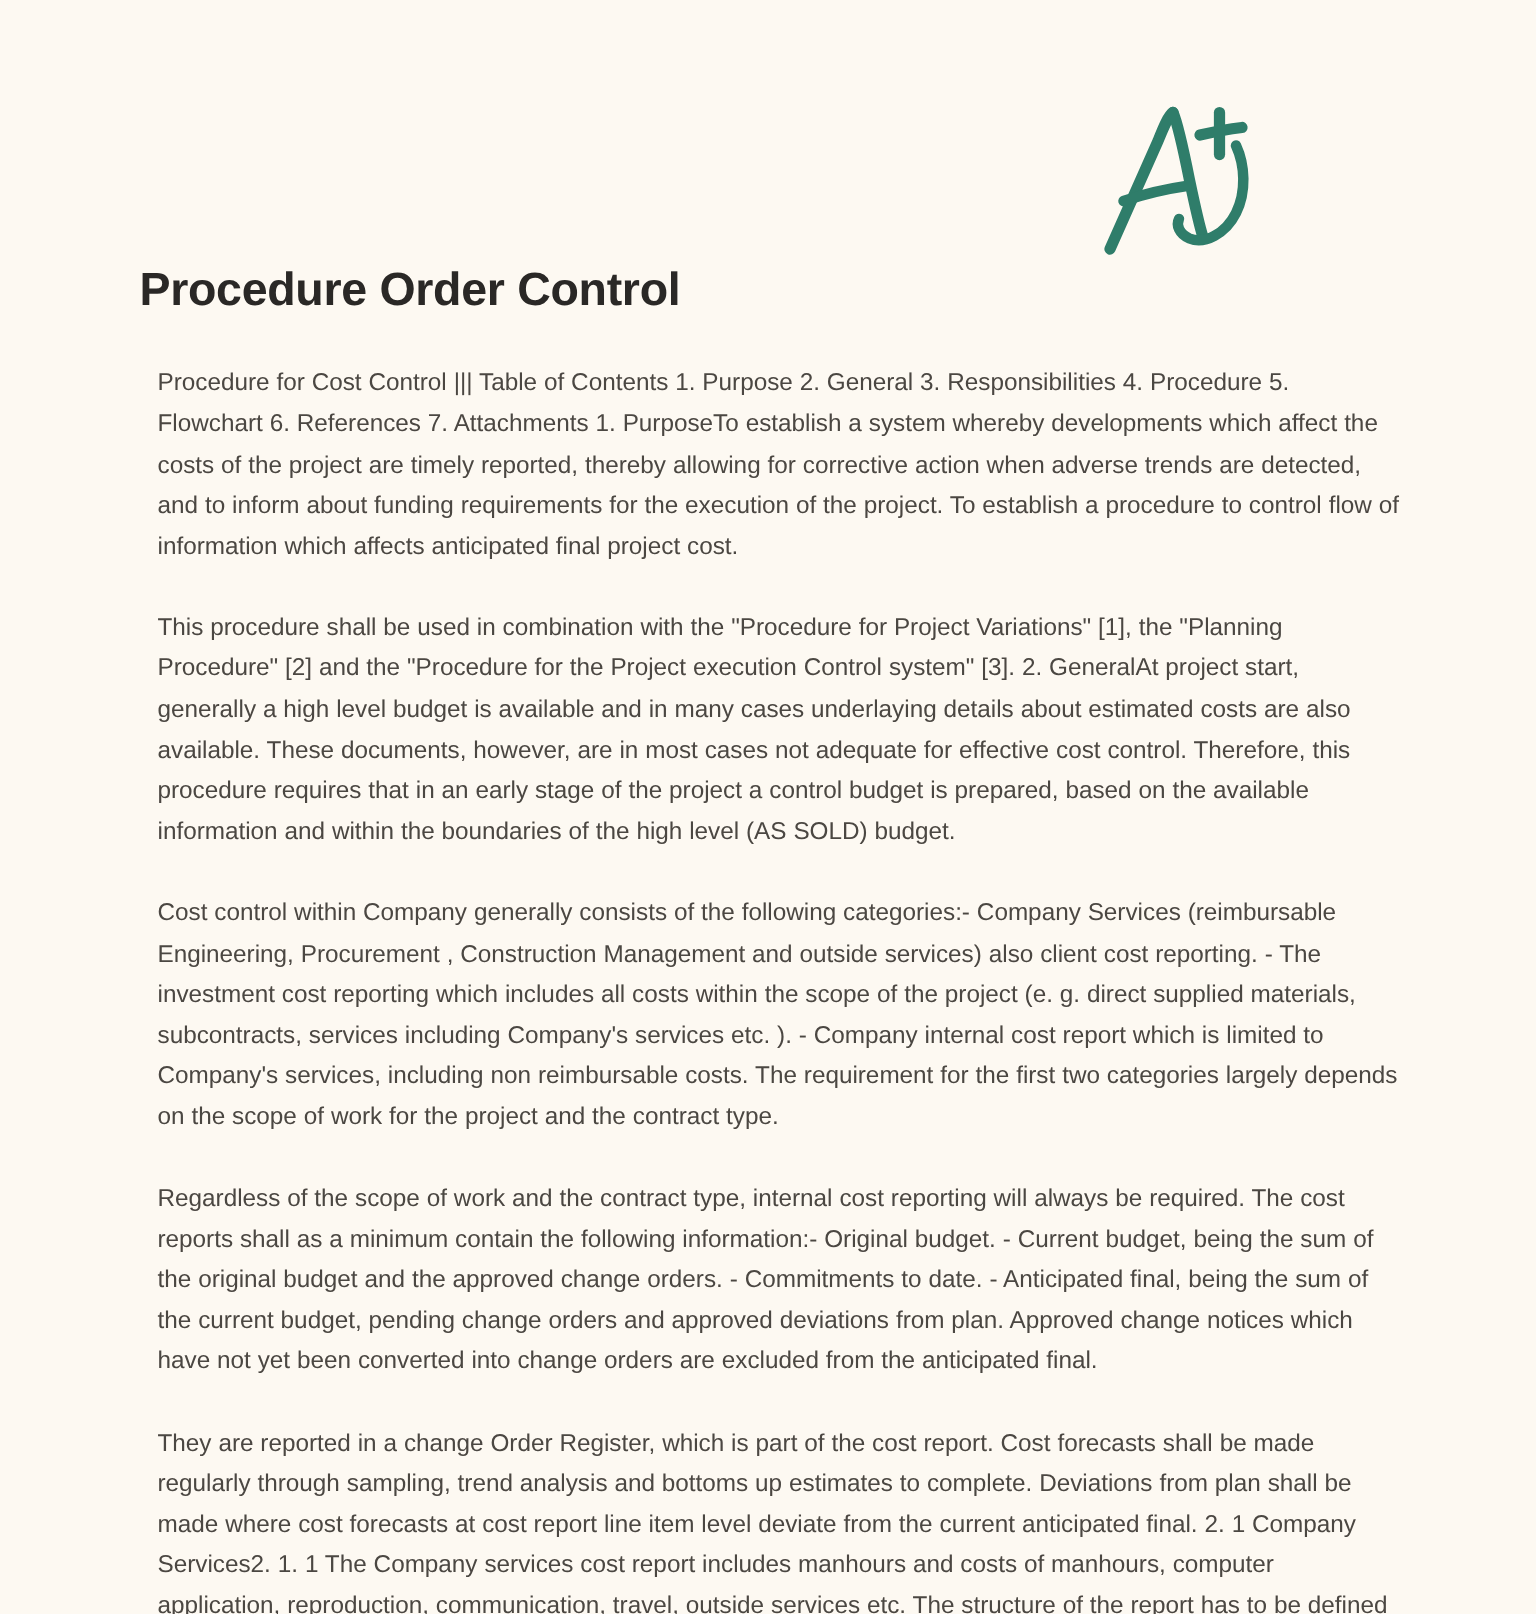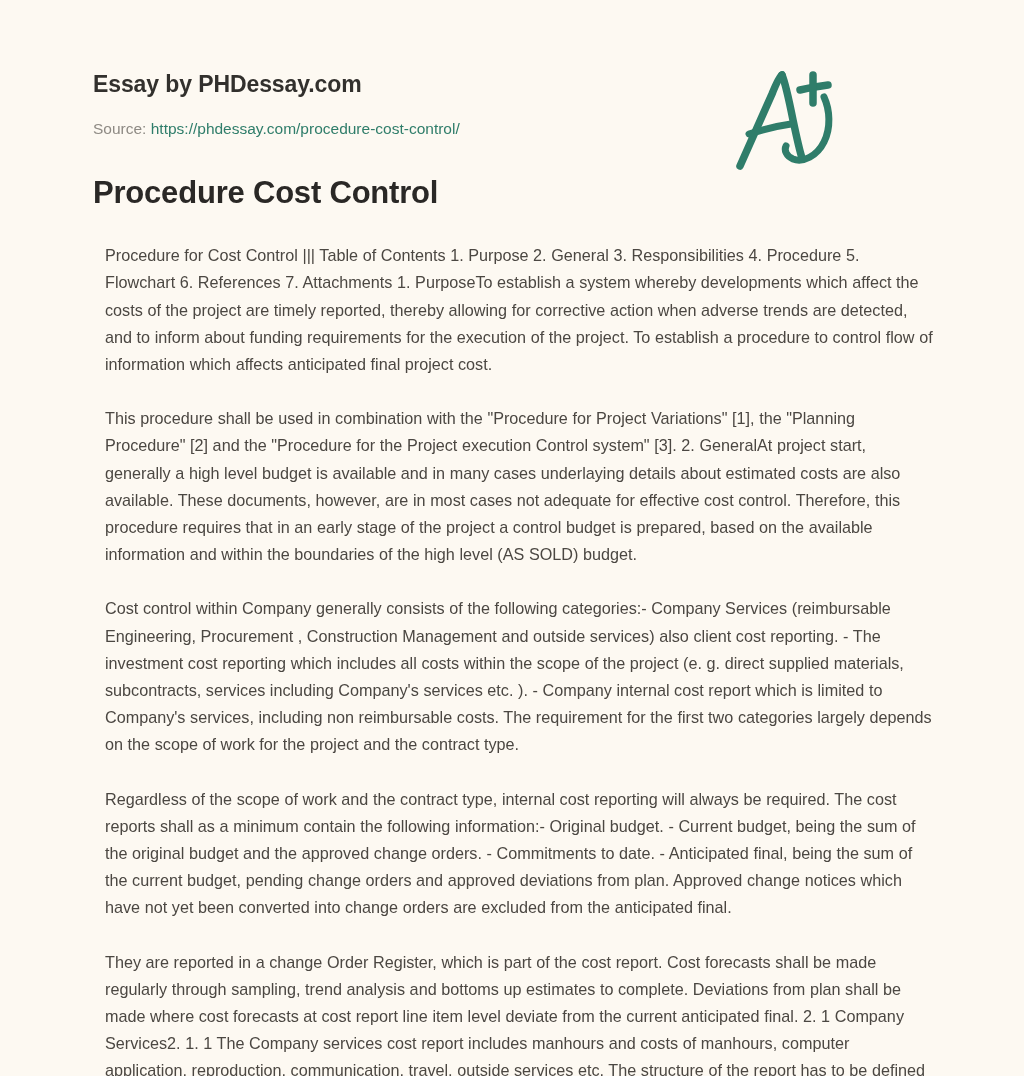--- a/index.html
+++ b/index.html
@@ -98,45 +98,41 @@
   .article p:last-child {
     margin-bottom: 0;
   }
 </style>
 </head>
 <body>
 
 <div class="page">
 
   <div class="header">
-    <div class="brand-line">Essay by PHDessay.com</div>
 
-    <div class="source-line">
-      <span class="source-label">Source: </span><a class="source-url" href="#">https://phdessay.com/procedure-cost-control/</a>
-    </div>
 
     <div class="logo">
       <svg viewBox="0 0 120 115" xmlns="http://www.w3.org/2000/svg" fill="none" stroke="#2f7d6a" stroke-linecap="round" stroke-linejoin="round">
 
         <path d="M13 104 C 22 84, 36 52, 45 32 C 49 22, 52 15, 55 13" stroke-width="7.5"></path>
 
         <path d="M55 13 C 58 20, 62 38, 66 58 C 70 77, 73 90, 75 96" stroke-width="7.5"></path>
 
         <path d="M22 72 C 34 68, 50 64, 64 62" stroke-width="7"></path>
 
         <path d="M73 28 C 82 26, 93 24, 101 23" stroke-width="7.5"></path>
 
         <path d="M86 13 C 86 22, 86 32, 86 41" stroke-width="7.5"></path>
 
         <path d="M97 35 C 103 48, 104 66, 97 80 C 90 94, 76 101, 66 97 C 59 94, 57 88, 59 84" stroke-width="7"></path>
       </svg>
     </div>
   </div>
 
-  <h1 class="doc-title">Procedure Cost Control</h1>
+  <h1 class="doc-title">Procedure Order Control</h1>
 
   <div class="article">
     <p>Procedure for Cost Control ||| Table of Contents 1. Purpose 2. General 3. Responsibilities 4. Procedure 5. Flowchart 6. References 7. Attachments 1. PurposeTo establish a system whereby developments which affect the costs of the project are timely reported, thereby allowing for corrective action when adverse trends are detected, and to inform about funding requirements for the execution of the project. To establish a procedure to control flow of information which affects anticipated final project cost.</p>
     <p>This procedure shall be used in combination with the "Procedure for Project Variations" [1], the "Planning Procedure" [2] and the "Procedure for the Project execution Control system" [3]. 2. GeneralAt project start, generally a high level budget is available and in many cases underlaying details about estimated costs are also available. These documents, however, are in most cases not adequate for effective cost control. Therefore, this procedure requires that in an early stage of the project a control budget is prepared, based on the available information and within the boundaries of the high level (AS SOLD) budget.</p>
     <p>Cost control within Company generally consists of the following categories:- Company Services (reimbursable Engineering, Procurement , Construction Management and outside services) also client cost reporting. - The investment cost reporting which includes all costs within the scope of the project (e. g. direct supplied materials, subcontracts, services including Company's services etc. ). - Company internal cost report which is limited to Company's services, including non reimbursable costs. The requirement for the first two categories largely depends on the scope of work for the project and the contract type.</p>
     <p>Regardless of the scope of work and the contract type, internal cost reporting will always be required. The cost reports shall as a minimum contain the following information:- Original budget. - Current budget, being the sum of the original budget and the approved change orders. - Commitments to date. - Anticipated final, being the sum of the current budget, pending change orders and approved deviations from plan. Approved change notices which have not yet been converted into change orders are excluded from the anticipated final.</p>
     <p>They are reported in a change Order Register, which is part of the cost report. Cost forecasts shall be made regularly through sampling, trend analysis and bottoms up estimates to complete. Deviations from plan shall be made where cost forecasts at cost report line item level deviate from the current anticipated final. 2. 1 Company Services2. 1. 1 The Company services cost report includes manhours and costs of manhours, computer application, reproduction, communication, travel, outside services etc. The structure of the report has to be defined at the start of the project.</p>
 
   </div>
 

